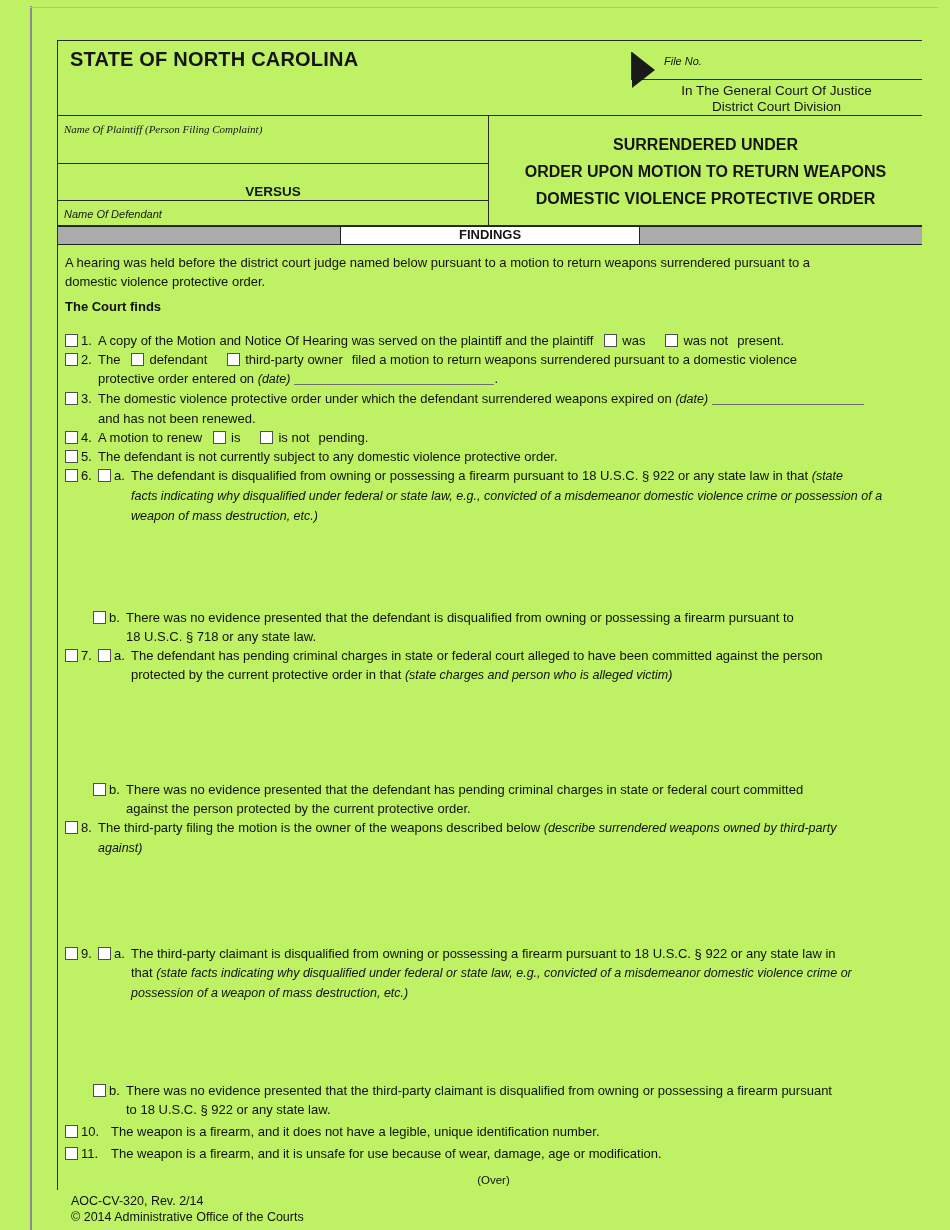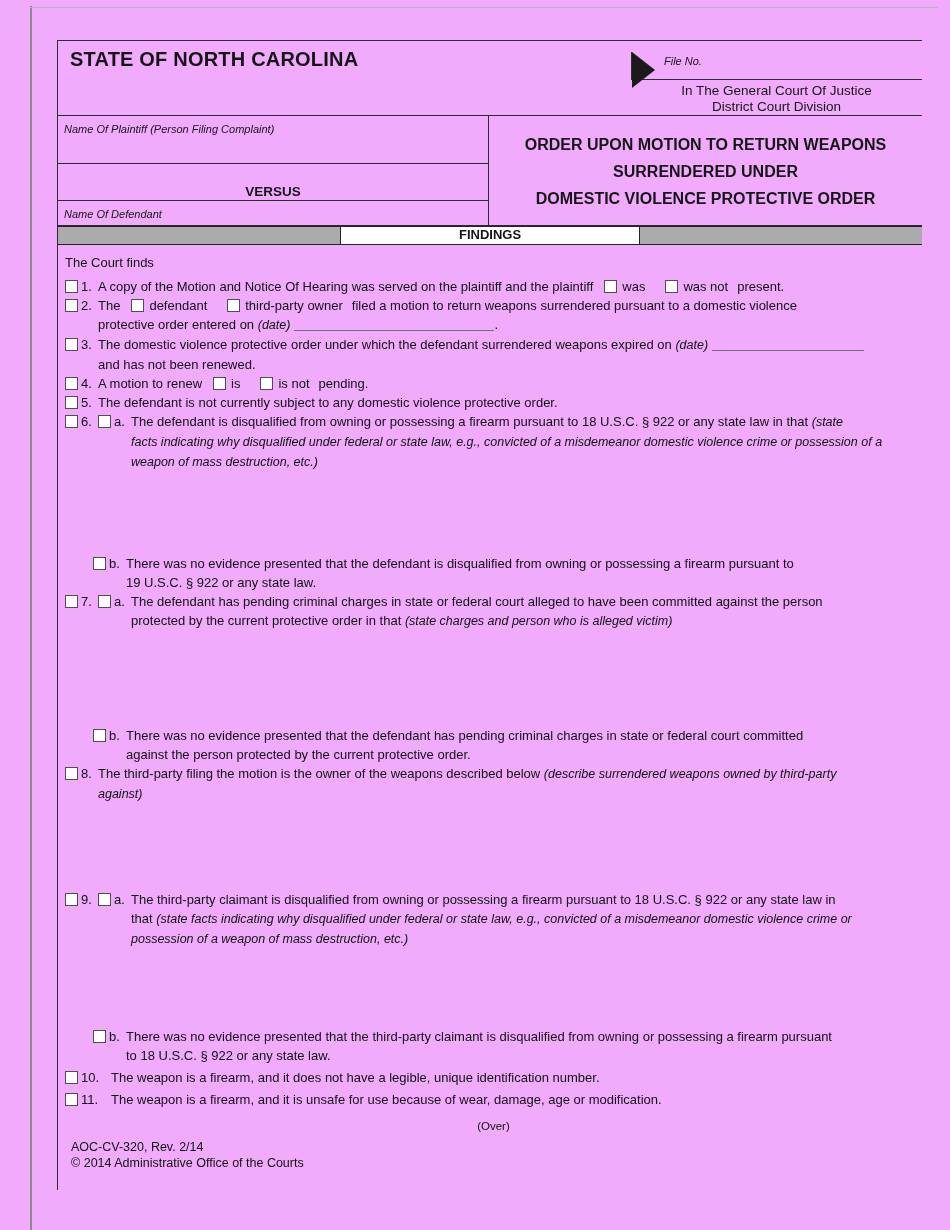--- a/index.html
+++ b/index.html
@@ -1,16 +1,16 @@
 <!DOCTYPE html>
 <html><head>
 <meta charset="utf-8">
 <style>
   html,body{margin:0;padding:0;background:#fff;}
-  .page{position:relative;width:950px;height:1230px;background:#f0abfc;overflow:hidden;
+  .page{position:relative;width:950px;height:1230px;background:#bef264;overflow:hidden;
         font-family:"Liberation Sans", sans-serif;color:#151515;}
   .scan-edge-left{position:absolute;left:30px;top:6px;width:2px;height:1224px;background:#8a8a8a;}
   .scan-edge-top{position:absolute;left:30px;top:7px;width:908px;height:1px;background:#b5b5b5;}
   .form{position:absolute;left:57px;top:40px;width:865px;height:1150px;
         border-left:1.5px solid #2b2b2b;border-top:1.5px solid #2b2b2b;}
   *{box-sizing:border-box;}
 
   
   .hdr-rowA{display:flex;height:75px;border-bottom:1.5px solid #2b2b2b;}
   .state-cell{width:573px;padding-left:12px;}
@@ -20,37 +20,37 @@
   .right-cellA{flex:1;display:flex;flex-direction:column;}
   .fileno-cell{height:38px;border-left:1.5px solid #2b2b2b;border-bottom:1.5px solid #2b2b2b;position:relative;margin-top:11px;}
   .tri{position:absolute;left:0;top:0;width:0;height:0;
        border-top:18px solid transparent;border-bottom:18px solid transparent;border-left:23px solid #1a1a1a;}
   .fileno-label{position:absolute;left:32px;top:3px;font-style:italic;font-size:11px;}
   .court-cell{flex:1;text-align:center;font-size:13.5px;line-height:16px;padding-top:3px;}
 
   
   .hdr-rowB{display:flex;height:110px;border-bottom:1.5px solid #2b2b2b;}
   .party-col{width:430px;display:flex;flex-direction:column;}
-  .plaintiff-box{height:49px;border-bottom:1.5px solid #2b2b2b;padding:3px 6px;}
+  .plaintiff-box{height:49px;border-bottom:1.5px solid #2b2b2b;padding:3px 6px;font-family:Liberation Serif, serif;}
   .versus-row{height:18px;border-bottom:1.5px solid #2b2b2b;text-align:center;font-weight:bold;font-size:13.5px;line-height:16px;margin-top:20px;}
   .defendant-box{flex:1;padding:3px 6px;}
   .field-label{font-style:italic;font-size:11px;}
   .title-col{flex:1;border-left:1.5px solid #2b2b2b;padding-top:15px;}
   .order-title{text-align:center;font-weight:bold;font-size:16px;line-height:27px;}
   .statute{text-align:right;font-size:12px;padding-right:8px;margin-top:15px;}
 
   
   .findings-bar{display:flex;height:19px;}
   .bar-gray{flex:1;background:#ababab;border-top:1.5px solid #222;border-bottom:1.5px solid #222;}
   .bar-title{width:300px;text-align:center;font-weight:bold;font-size:13px;line-height:15px;border:1.5px solid #222;background:#fff;}
 
   
   .body{padding:8px 0 0 7px;font-size:13px;line-height:19px;color:#111;}
   .intro{margin-bottom:6px;}
-  .leadin{margin-bottom:5px;}
+  .leadin{margin-bottom:15px;font-weight:bold;}
   .item-row{display:flex;gap:3px;align-items:flex-start;}
   .indent-b{margin-left:28px;}
   .cb{flex:none;width:13px;height:13px;border:1.5px solid #4f4f4f;background:#fff;margin-top:3px;}
   .num{flex:none;width:14px;}
   .num-wide{width:27px;}
   .sub{flex:none;width:14px;}
   .item-text{flex:1;min-width:0;}
   .seg-i{font-style:italic;font-size:12.5px;}
   .cbwrap{white-space:nowrap;margin:0 9px 0 11px;text-align:right;}
   .cb-inline{display:inline-block;width:13px;height:13px;border:1.5px solid #4f4f4f;background:#fff;vertical-align:-2px;}
@@ -89,35 +89,39 @@
         <div class="plaintiff-box">
           <span class="field-label">Name Of Plaintiff (Person Filing Complaint)</span>
         </div>
         <div class="versus-row">VERSUS</div>
         <div class="defendant-box">
           <span class="field-label">Name Of Defendant</span>
         </div>
       </div>
       <div class="title-col">
         <div class="order-title">
+          <div>SURRENDERED UNDER</div>
           <div>ORDER UPON MOTION TO RETURN WEAPONS</div>
-          <div>SURRENDERED UNDER</div>
           <div>DOMESTIC VIOLENCE PROTECTIVE ORDER</div>
         </div>
         <div class="statute">G.S. 50B-3.1 (f), (g)</div>
       </div>
     </div>
 
     <div class="findings-bar">
       <div class="bar-gray"></div>
       <div class="bar-title">FINDINGS</div>
       <div class="bar-gray"></div>
     </div>
 
     <div class="body">
+      <div class="intro">
+        <span>A hearing was held before the district court judge named below pursuant to a motion to return weapons surrendered pursuant to a</span><br>
+        <span>domestic violence protective order.</span>
+      </div>
       <div class="leadin">The Court finds</div>
 
       <div>
           <div class="item-row">
             <span class="cb"></span>
             <span class="num">1.</span>
             <div class="item-text"><span class="seg-t">A copy of the Motion and Notice Of Hearing was served on the plaintiff and the plaintiff</span><span class="cbwrap"><span class="cb-inline"></span><span class="cblabel">was</span></span><span class="cbwrap"><span class="cb-inline"></span><span class="cblabel">was not</span></span><span class="seg-t">present.</span></div>
           </div>
           <div class="item-row">
             <span class="cb"></span>
@@ -142,21 +146,21 @@
           <div class="item-row" style="margin-bottom: 82px;">
             <span class="cb"></span>
             <span class="num">6.</span>
             <span class="cb"></span>
             <span class="sub">a.</span>
             <div class="item-text"><span class="seg-t">The defendant is disqualified from owning or possessing a firearm pursuant to 18 U.S.C. § 922 or any state law in that </span><span class="seg-i">(state</span><br><span class="seg-i">facts indicating why disqualified under federal or state law, e.g., convicted of a misdemeanor domestic violence crime or possession of a</span><br><span class="seg-i">weapon of mass destruction, etc.)</span></div>
           </div>
           <div class="item-row indent-b">
             <span class="cb"></span>
             <span class="sub">b.</span>
-            <div class="item-text"><span class="seg-t">There was no evidence presented that the defendant is disqualified from owning or possessing a firearm pursuant to</span><br><span class="seg-t">19 U.S.C. § 922 or any state law.</span></div>
+            <div class="item-text"><span class="seg-t">There was no evidence presented that the defendant is disqualified from owning or possessing a firearm pursuant to</span><br><span class="seg-t">18 U.S.C. § 718 or any state law.</span></div>
           </div>
           <div class="item-row" style="margin-bottom: 95px;">
             <span class="cb"></span>
             <span class="num">7.</span>
             <span class="cb"></span>
             <span class="sub">a.</span>
             <div class="item-text"><span class="seg-t">The defendant has pending criminal charges in state or federal court alleged to have been committed against the person</span><br><span class="seg-t">protected by the current protective order in that </span><span class="seg-i">(state charges and person who is alleged victim)</span></div>
           </div>
           <div class="item-row indent-b">
             <span class="cb"></span>

